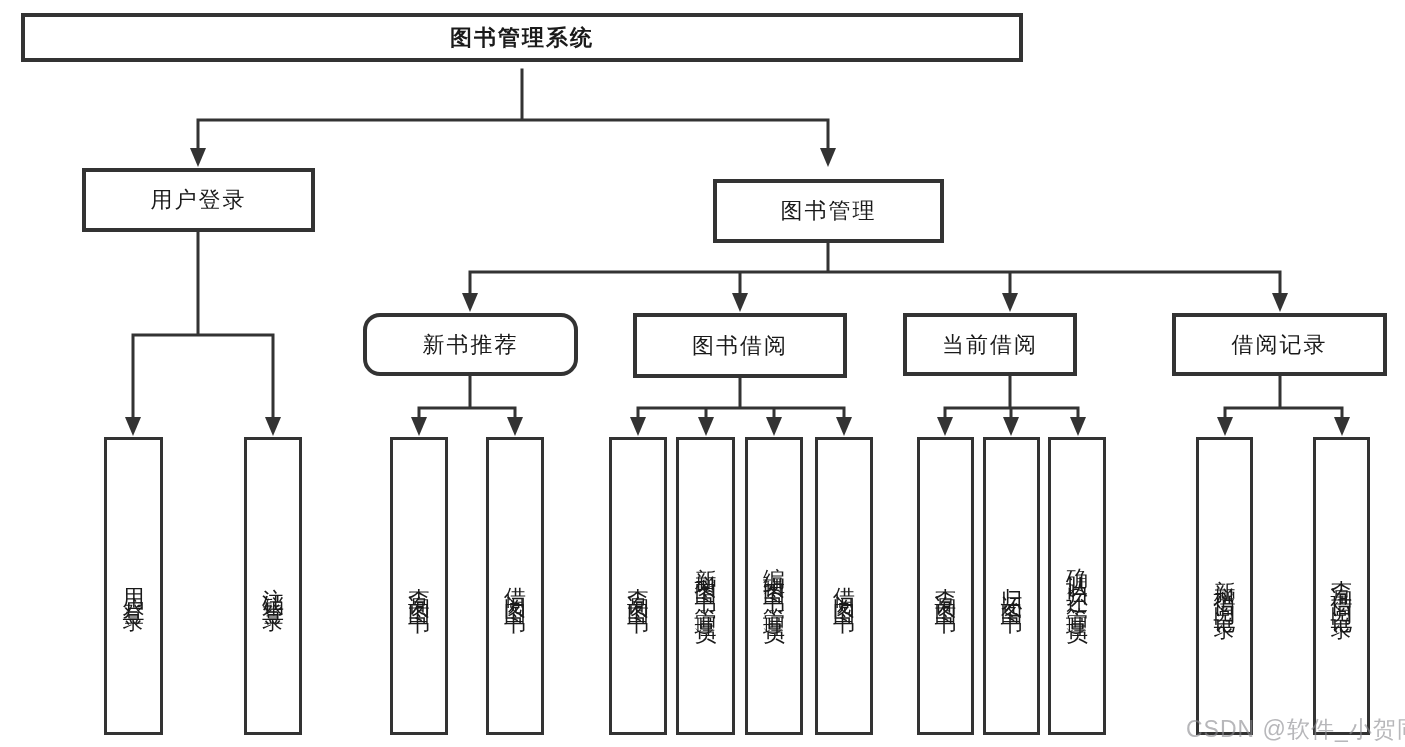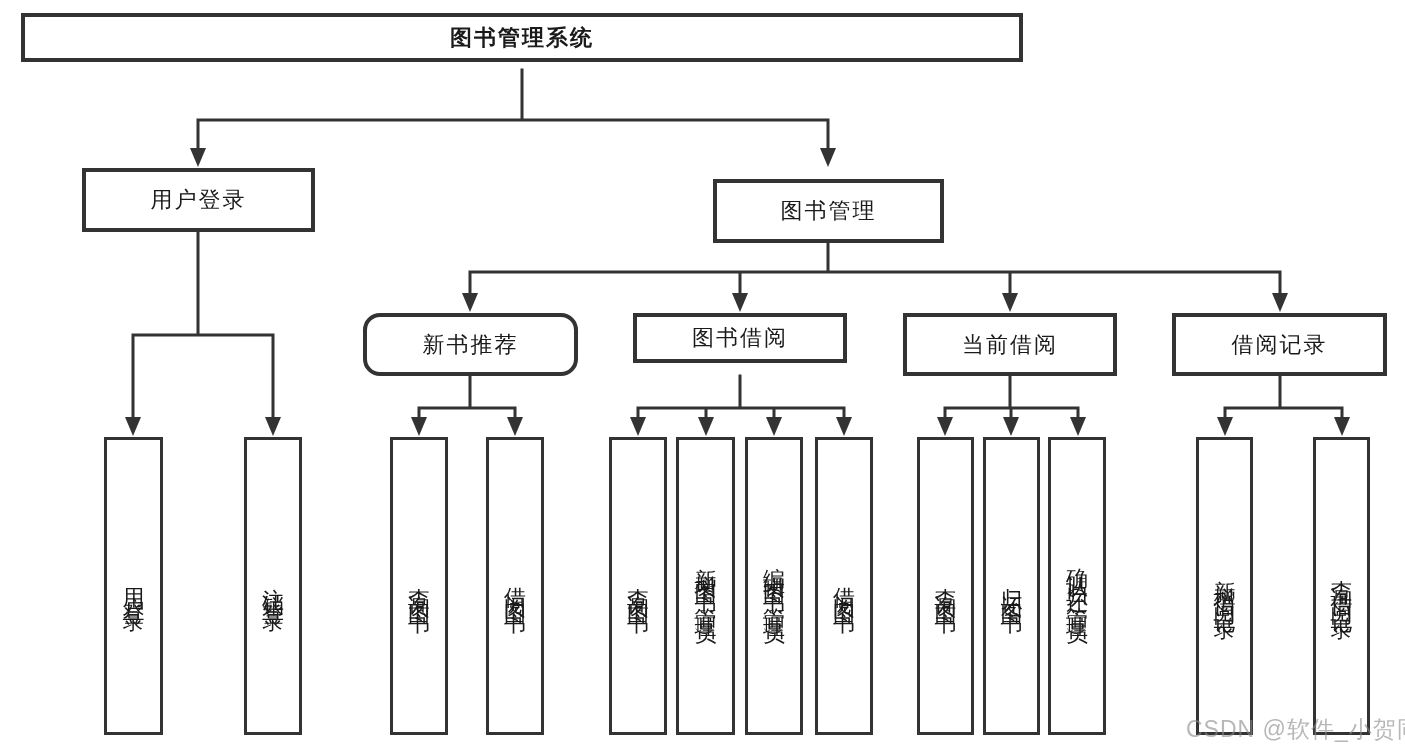--- a/index.html
+++ b/index.html
@@ -55,22 +55,22 @@
     color: rgba(138, 138, 144, 0.62);
     letter-spacing: 1px;
     white-space: nowrap;
   }
 
   
   .n-root   { left: 21px;   top: 13px;  width: 1002px; height: 49px; font-weight: bold; }
   .n-login  { left: 82px;   top: 168px; width: 233px;  height: 64px; }
   .n-mgmt   { left: 713px;  top: 168px; width: 231px;  height: 64px; margin-top: 11px; }
   .n-newbk  { left: 363px;  top: 313px; width: 215px;  height: 63px; border-radius: 17px; }
-  .n-borrow { left: 633px;  top: 313px; width: 214px;  height: 50px; }
-  .n-cur    { left: 903px;  top: 313px; width: 214px;  height: 63px; }
+  .n-borrow { left: 633px;  top: 313px; width: 214px;  height: 65px; }
+  .n-cur    { left: 903px;  top: 313px; width: 174px;  height: 63px; }
   .n-rec    { left: 1172px; top: 313px; width: 215px;  height: 63px; }
 
   .lf { top: 437px; height: 298px; }
   .lf-1  { left: 104px;  width: 59px; }
   .lf-2  { left: 244px;  width: 58px; }
   .lf-3  { left: 390px;  width: 58px; }
   .lf-4  { left: 486px;  width: 58px; }
   .lf-5  { left: 609px;  width: 58px; }
   .lf-6  { left: 676px;  width: 59px; }
   .lf-7  { left: 745px;  width: 58px; }

